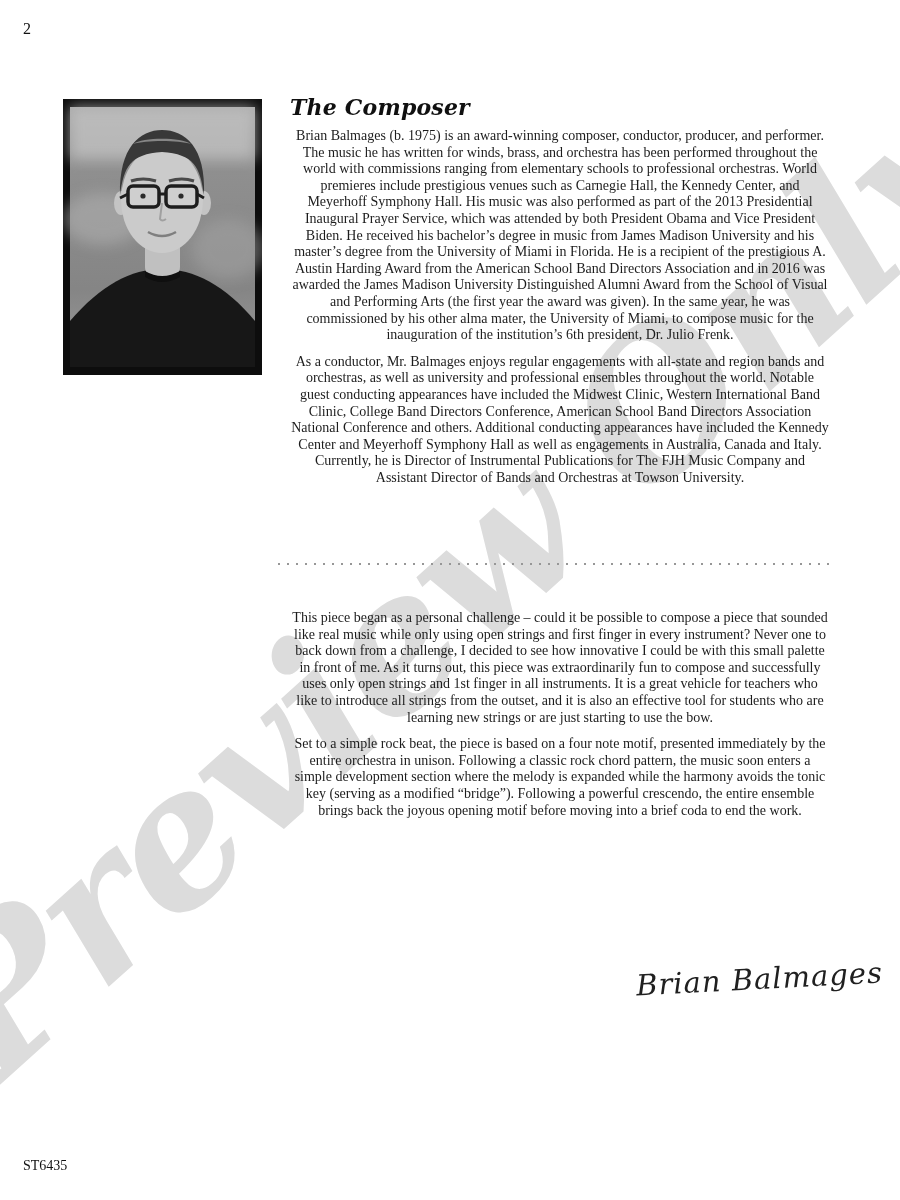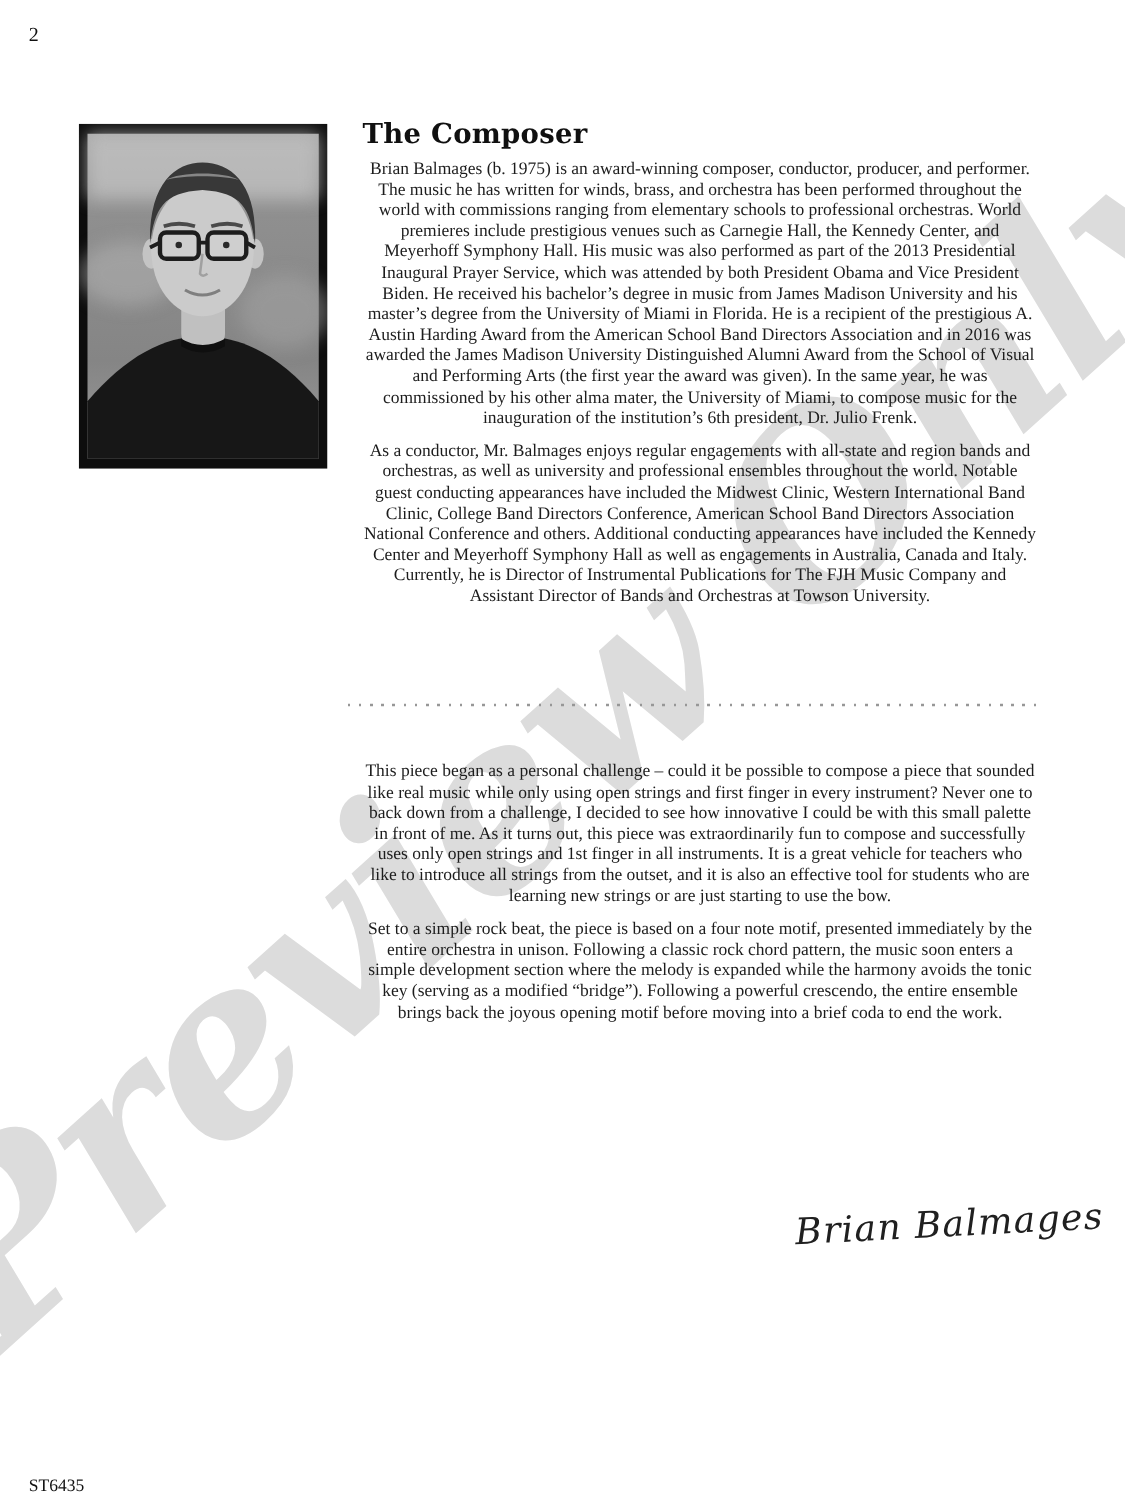--- a/index.html
+++ b/index.html
@@ -22,37 +22,37 @@
     color:#dcdcdc;white-space:nowrap;
     z-index:0;user-select:none;
   }
   
   .page-number{
     position:absolute;left:23px;top:20px;
     font-size:16px;color:#111;z-index:2;
   }
   .footer-code{
     position:absolute;left:23px;top:1158px;
-    font-size:14px;color:#111;z-index:2;margin-top:24px;
+    font-size:14px;color:#111;z-index:2;
   }
   
   .photo{
     position:absolute;left:63px;top:99px;margin:0;
     width:199px;height:276px;z-index:2;line-height:0;
   }
   
   .column{
     position:absolute;left:290px;width:540px;z-index:1;
   }
   .composer{top:94px;}
   .about{top:610px;}
   h1.sec,h2.sec{
     font-family:"DejaVu Serif", serif;
     font-weight:bold;font-size:22px;
-    margin:0 0 8px 0;color:#101010;letter-spacing:0.2px;
+    margin:0 0 8px 0;color:#101010;letter-spacing:0.2px;font-style:italic;
   }
   .column p{
     margin:0 0 10px 0;
     font-size:14px;line-height:16.6px;
     text-align:center;color:#1c1c1c;
   }
   .italic-title{font-style:italic;}
   
   .divider{
     position:absolute;left:278px;top:563px;

